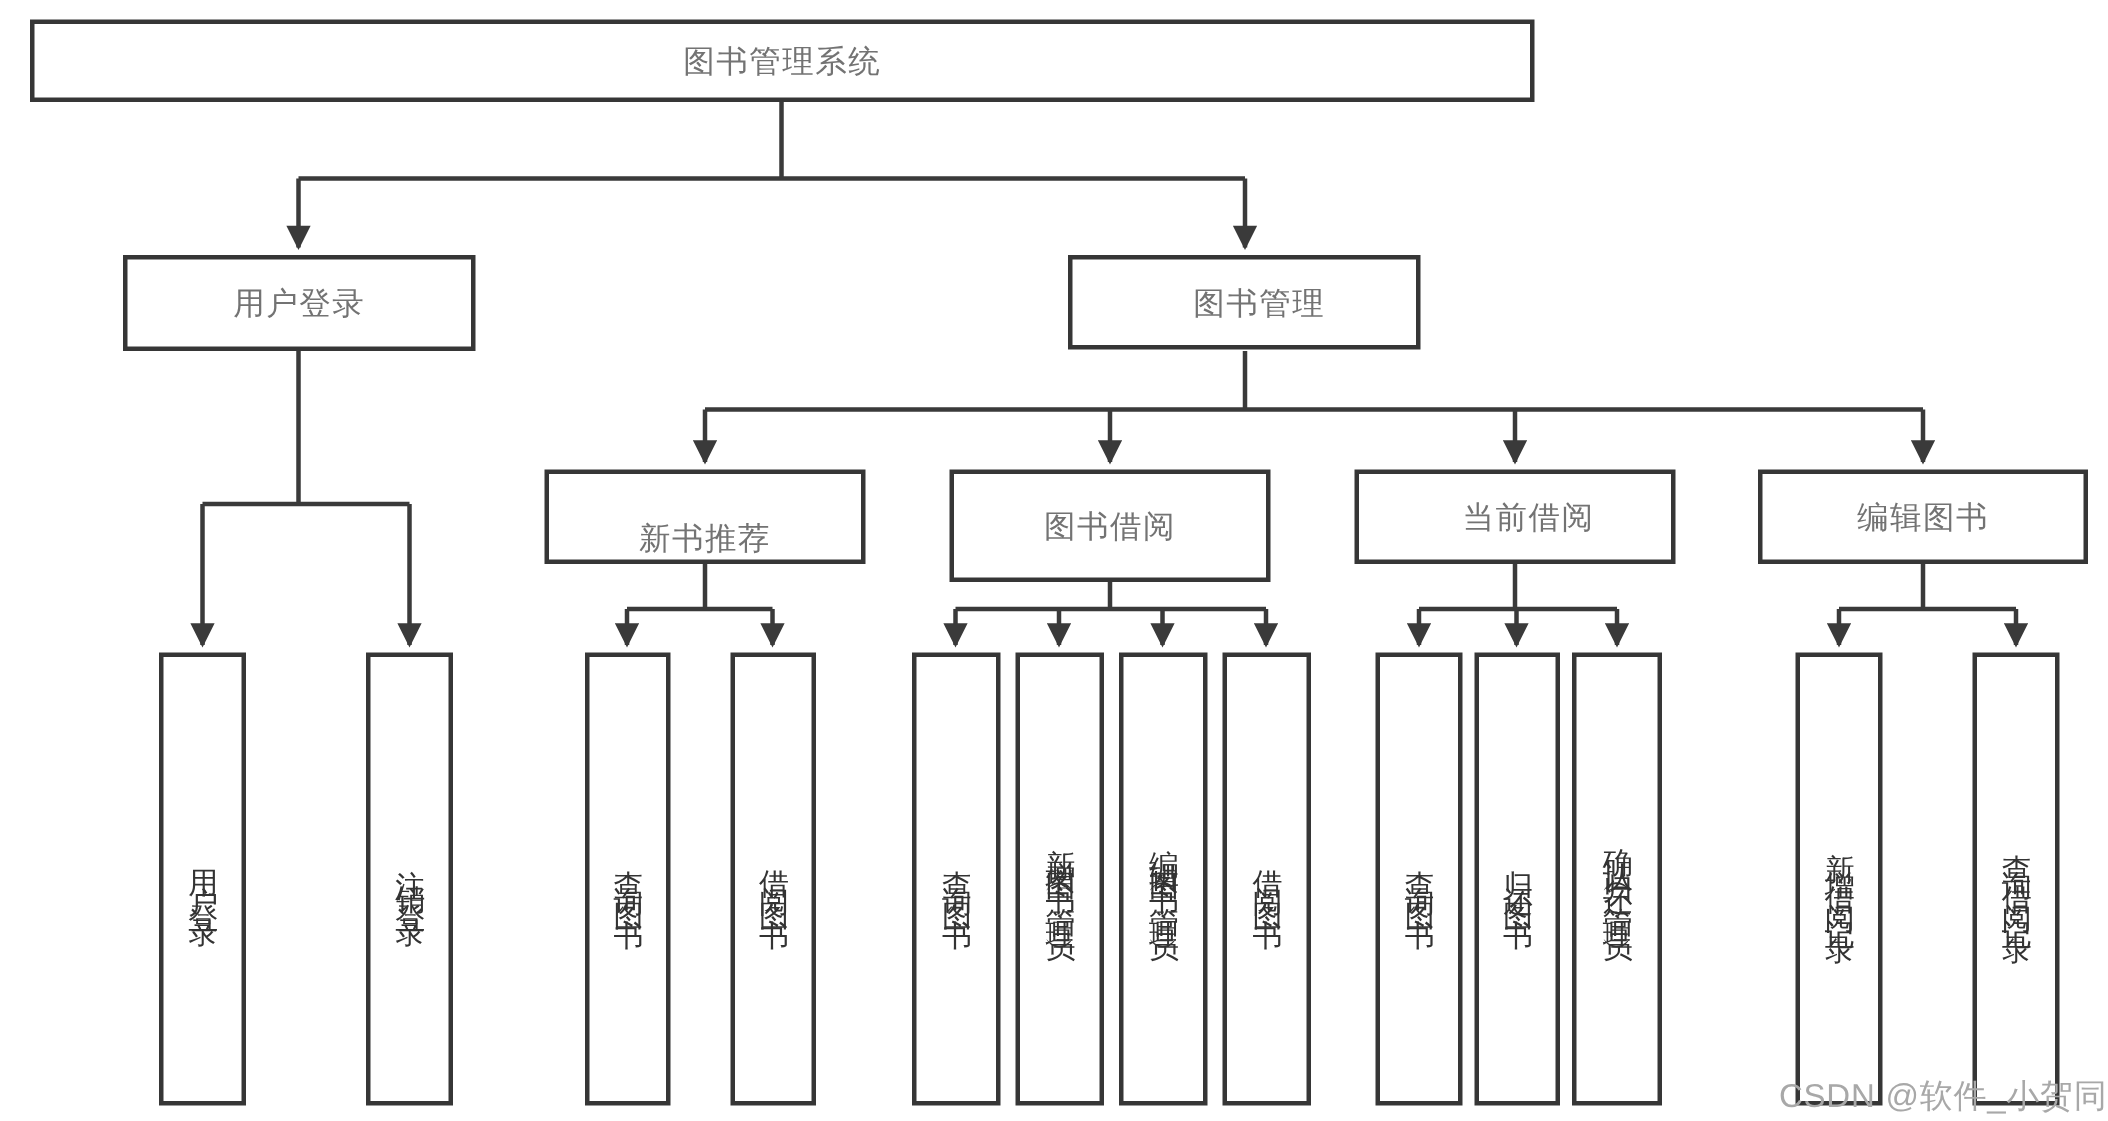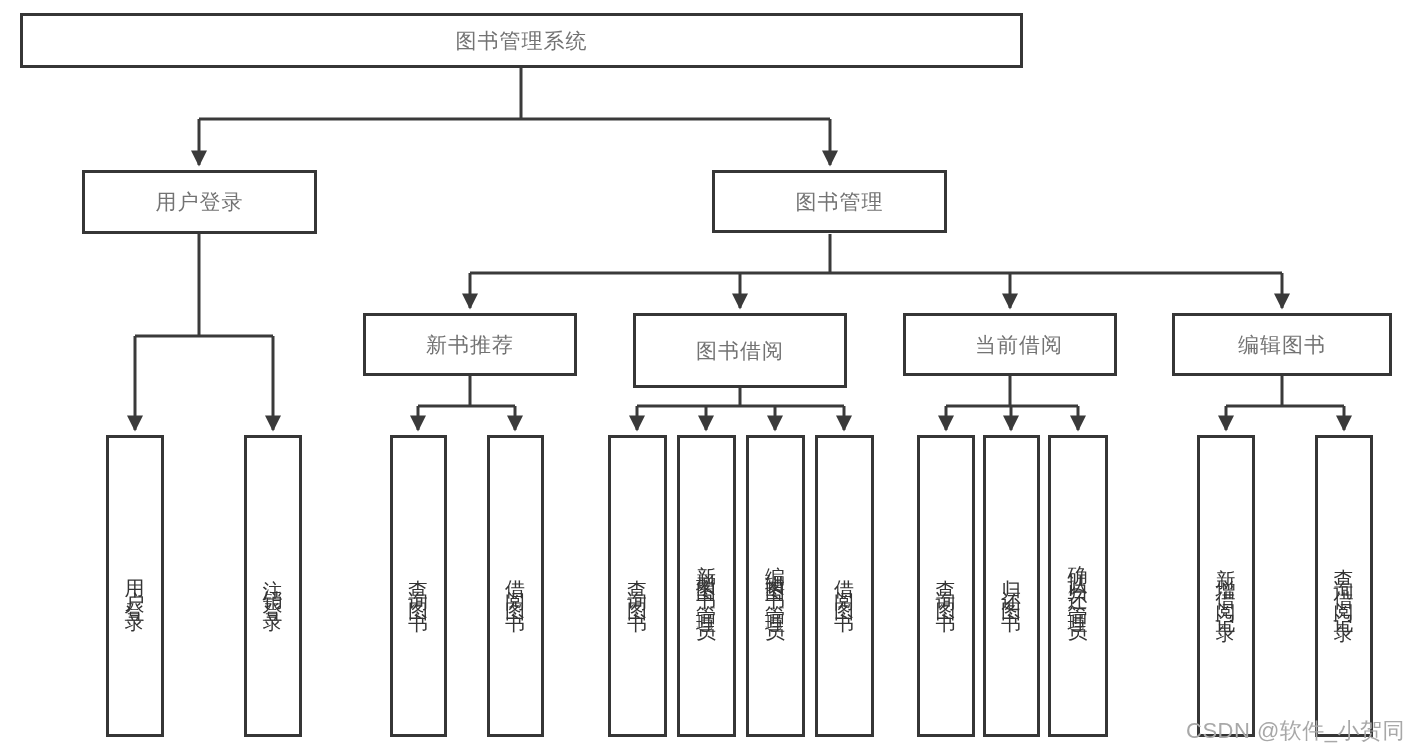--- a/index.html
+++ b/index.html
@@ -106,21 +106,21 @@
     <span class="hlabel">图书管理系统</span>
   </div>
 
   <div class="node" style="left:82px; top:170px; width:235px; height:64px;">
     <span class="hlabel">用户登录</span>
   </div>
   <div class="node" style="left:712px; top:170px; width:235px; height:63px;padding-left:20px;">
     <span class="hlabel">图书管理</span>
   </div>
 
-  <div class="node" style="left:363px; top:313px; width:214px; height:63px;">
+  <div class="node" style="left:363px; top:313px; width:214px; height:63px;align-items:flex-end;">
     <span class="hlabel">新书推荐</span>
   </div>
   <div class="node" style="left:633px; top:313px; width:214px; height:75px;">
     <span class="hlabel">图书借阅</span>
   </div>
   <div class="node" style="left:903px; top:313px; width:214px; height:63px;padding-left:18px;">
     <span class="hlabel">当前借阅</span>
   </div>
   <div class="node" style="left:1172px; top:313px; width:220px; height:63px;">
     <span class="hlabel">编辑图书</span>

